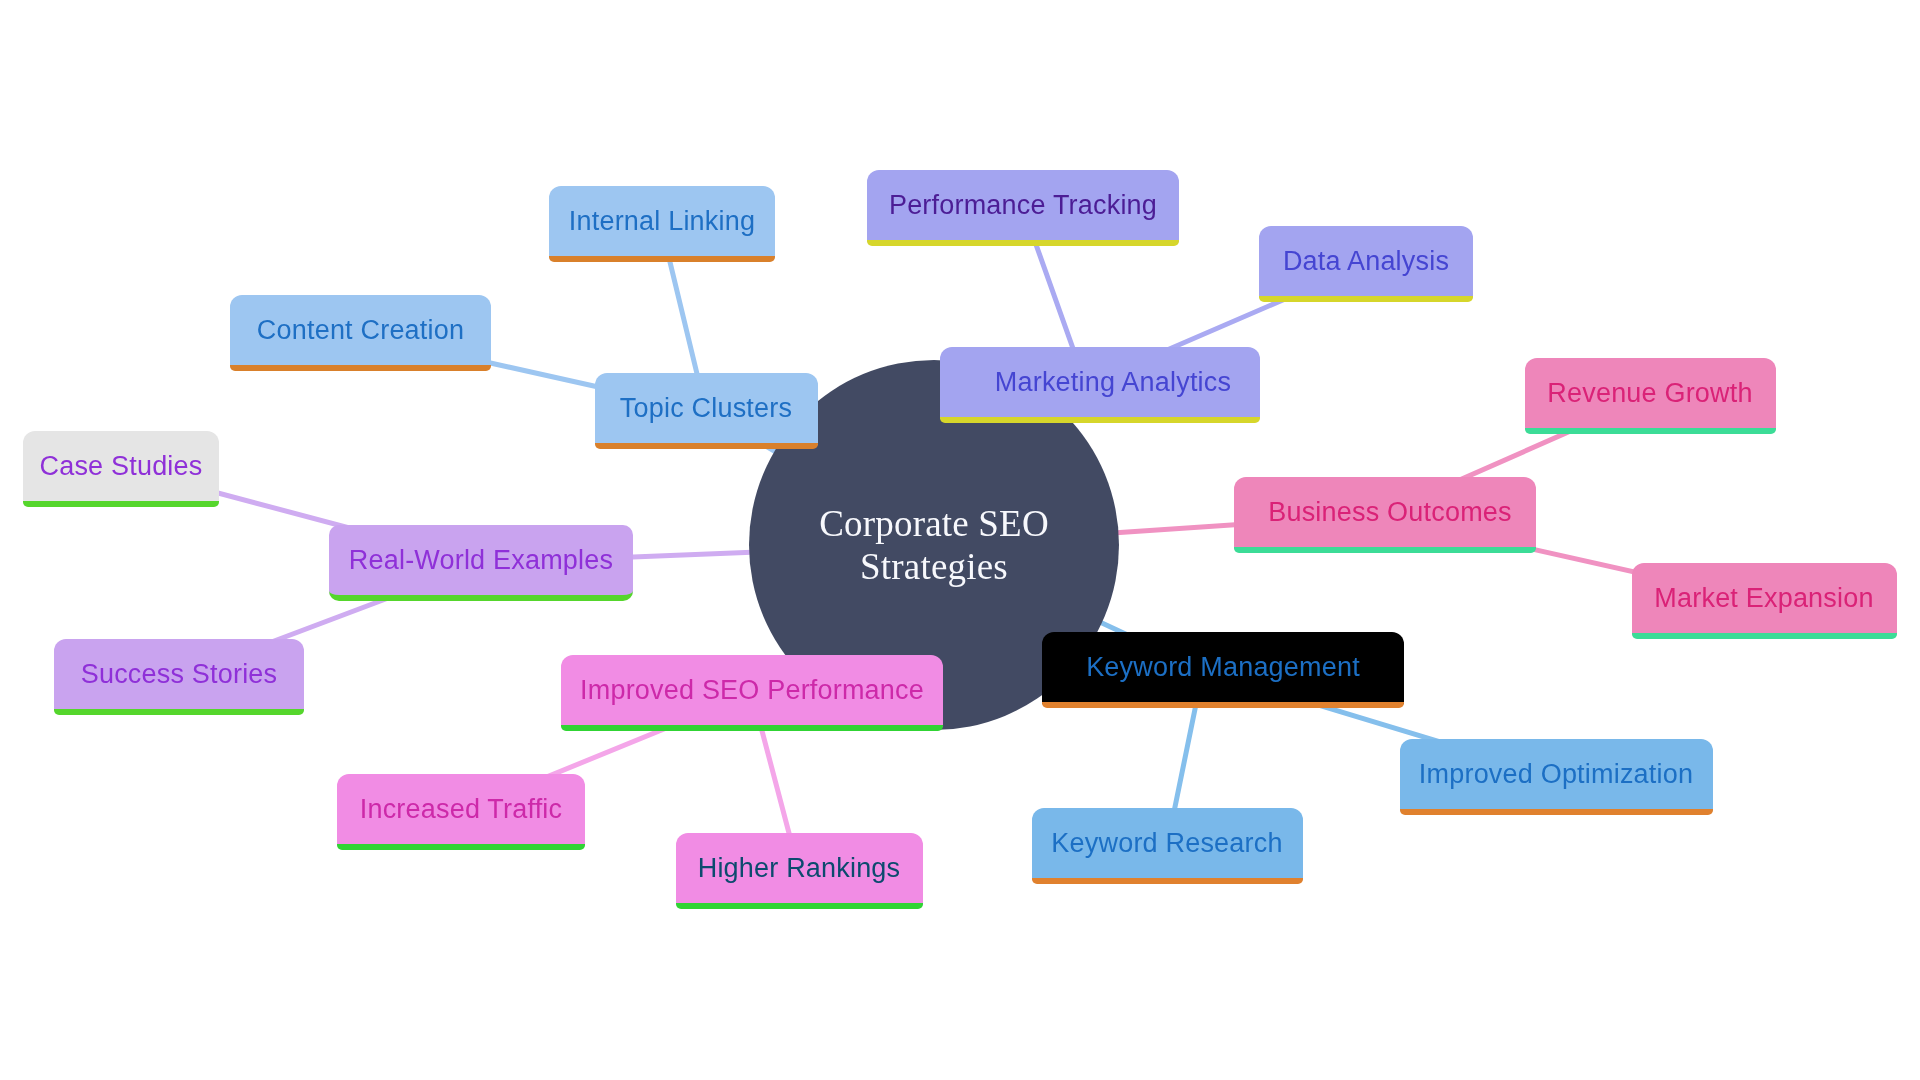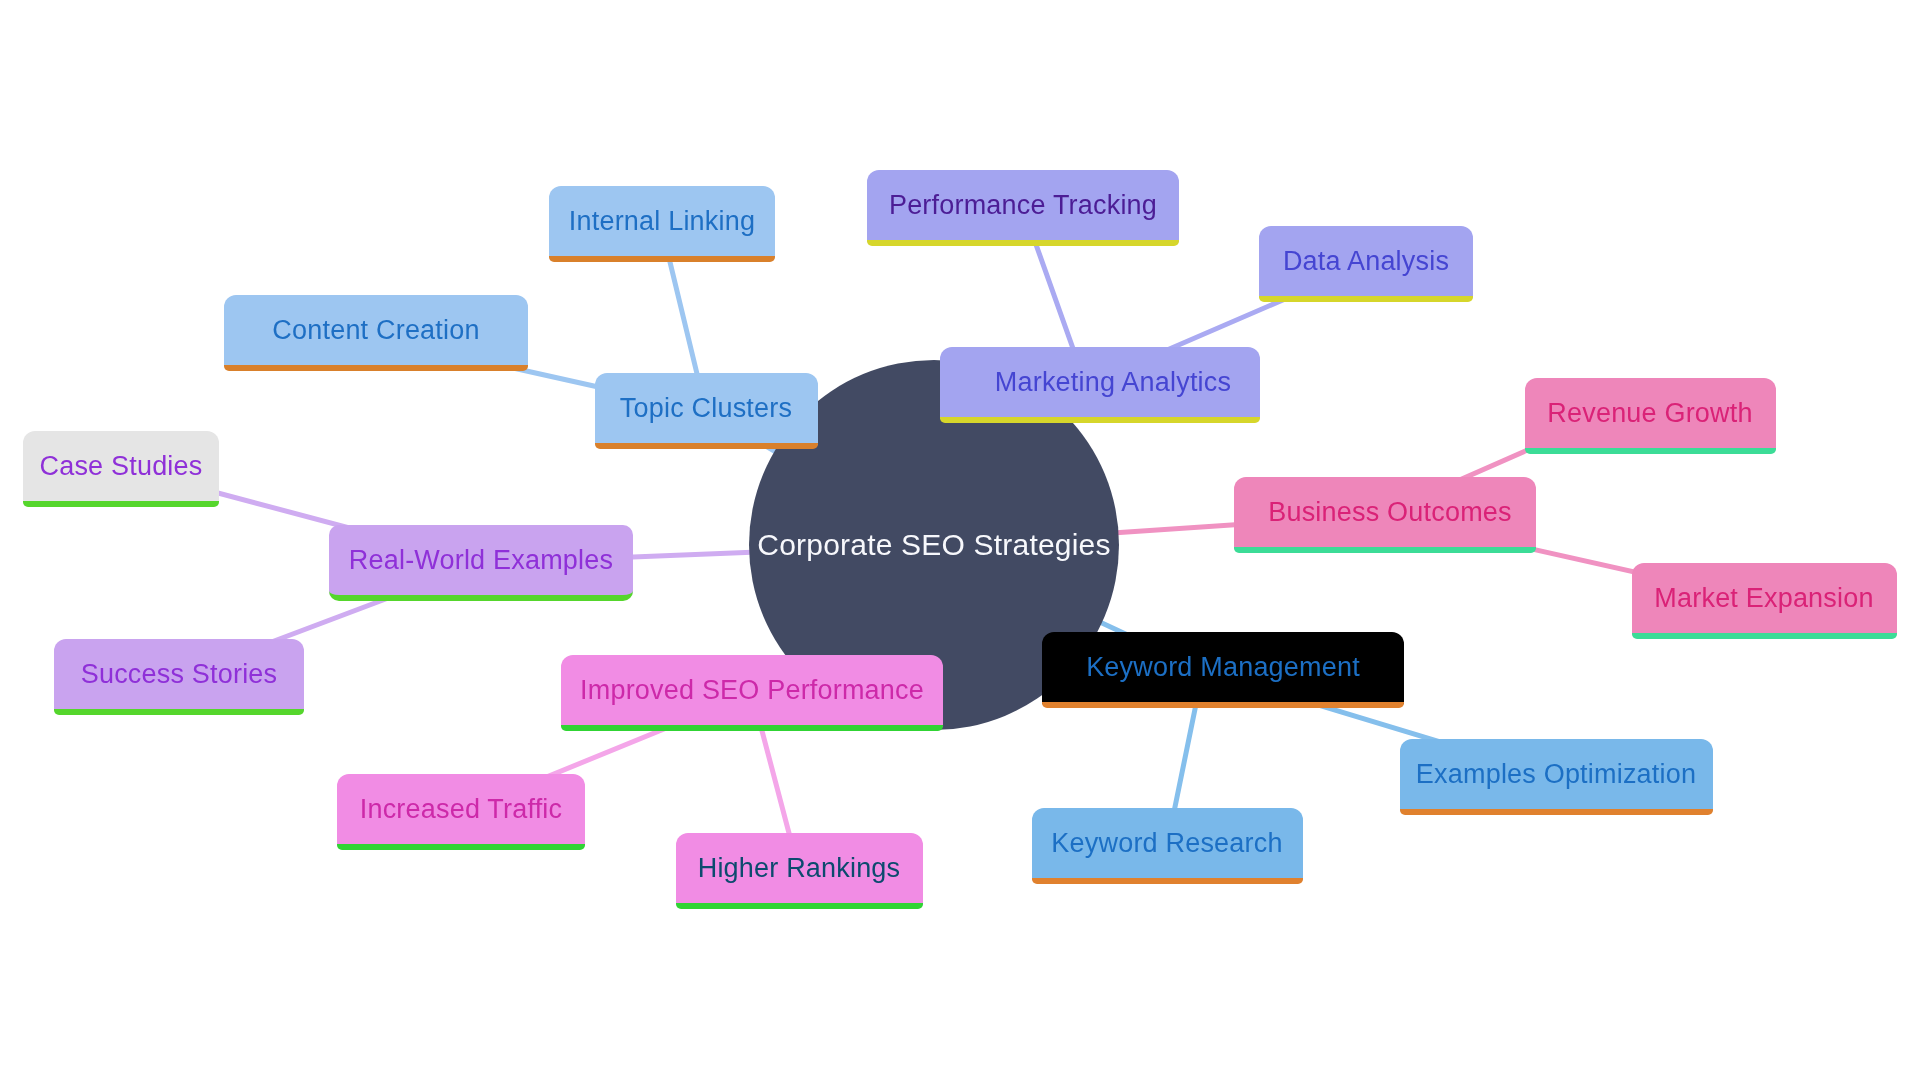--- a/index.html
+++ b/index.html
@@ -24,23 +24,24 @@
   #center-node {
     position: absolute;
     z-index: 1;
     border-radius: 50%;
     display: flex;
     align-items: center;
     justify-content: center;
     text-align: center;
   }
   #center-label {
-    font-size: 30px;
+    font-size: 37px;
     font-weight: 400;
     letter-spacing: 0.2px;
+    font-family: Liberation Serif, serif;
   }
   .node {
     position: absolute;
     z-index: 2;
     height: 70px;
     box-sizing: content-box;
     display: flex;
     align-items: center;
     justify-content: center;
     border-radius: 12px 12px 5px 5px;
@@ -78,52 +79,52 @@
       <line x1="934" y1="545" x2="481" y2="563" stroke="#cfacf1" stroke-width="5" stroke-linecap="round"></line>
       <line x1="481" y1="563" x2="128" y2="469" stroke="#cfacf1" stroke-width="5" stroke-linecap="round"></line>
       <line x1="481" y1="563" x2="179" y2="677" stroke="#cfacf1" stroke-width="5" stroke-linecap="round"></line>
     </svg>
   <div id="center-node" style="left: 749px; top: 360px; width: 370px; height: 370px; background: rgb(66, 74, 99);">
     <span id="center-label" style="color: rgb(247, 248, 252);">Corporate SEO Strategies</span>
   </div>
 <div class="node" style="width: 223px; left: 594.5px; top: 373px; background: rgb(157, 198, 241); border-bottom-color: rgb(217, 128, 43);">
       <span class="label" style="color: rgb(30, 111, 196);">Topic Clusters</span>
     </div>
-    <div class="node" style="width: 304px; left: 224px; top: 295px; background: rgb(157, 198, 241); border-bottom-color: rgb(217, 128, 43);">
+    <div class="node" style="width: 261px; left: 230px; top: 295px; background: rgb(157, 198, 241); border-bottom-color: rgb(217, 128, 43);">
       <span class="label" style="color: rgb(30, 111, 196);">Content Creation</span>
     </div>
     <div class="node" style="width: 226px; left: 549px; top: 186px; background: rgb(157, 198, 241); border-bottom-color: rgb(217, 128, 43);">
       <span class="label" style="color: rgb(30, 111, 196);">Internal Linking</span>
     </div>
     <div class="node" style="width: 293px; left: 939.5px; top: 347px; background: rgb(163, 164, 240); border-bottom-color: rgb(214, 214, 43); padding-left: 27px;">
       <span class="label" style="color: rgb(69, 69, 210);">Marketing Analytics</span>
     </div>
     <div class="node" style="width: 312px; left: 867px; top: 170px; background: rgb(163, 164, 240); border-bottom-color: rgb(214, 214, 43);">
       <span class="label" style="color: #4c1d95;">Performance Tracking</span>
     </div>
     <div class="node" style="width: 214px; left: 1259px; top: 226px; background: rgb(163, 164, 240); border-bottom-color: rgb(214, 214, 43);">
       <span class="label" style="color: rgb(69, 69, 210);">Data Analysis</span>
     </div>
     <div class="node" style="width: 292px; left: 1234px; top: 477px; background: rgb(238, 134, 186); border-bottom-color: rgb(60, 220, 151); padding-left: 10px;">
       <span class="label" style="color: rgb(218, 34, 119);">Business Outcomes</span>
     </div>
-    <div class="node" style="width: 251px; left: 1524.5px; top: 358px; background: rgb(238, 134, 186); border-bottom-color: rgb(60, 220, 151); margin-top: 20px;">
+    <div class="node" style="width: 251px; left: 1524.5px; top: 358px; background: rgb(238, 134, 186); border-bottom-color: rgb(60, 220, 151);">
       <span class="label" style="color: rgb(218, 34, 119);">Revenue Growth</span>
     </div>
     <div class="node" style="width: 265px; left: 1631.5px; top: 563px; background: rgb(238, 134, 186); border-bottom-color: rgb(60, 220, 151);">
       <span class="label" style="color: rgb(218, 34, 119);">Market Expansion</span>
     </div>
     <div class="node" style="width: 362px; left: 1042px; top: 632px; background: #000000; border-bottom-color: rgb(224, 129, 46);">
       <span class="label" style="color: rgb(28, 111, 196);">Keyword Management</span>
     </div>
     <div class="node" style="width: 271px; left: 1031.5px; top: 808px; background: rgb(121, 184, 234); border-bottom-color: rgb(224, 129, 46);">
       <span class="label" style="color: rgb(28, 111, 196);">Keyword Research</span>
     </div>
     <div class="node" style="width: 313px; left: 1399.5px; top: 739px; background: rgb(121, 184, 234); border-bottom-color: rgb(224, 129, 46);">
-      <span class="label" style="color: rgb(28, 111, 196);">Examples Optimization</span>
+      <span class="label" style="color: rgb(28, 111, 196);">Improved Optimization</span>
     </div>
     <div class="node" style="width: 382px; left: 561px; top: 655px; background: rgb(241, 140, 228); border-bottom-color: rgb(48, 212, 52);">
       <span class="label" style="color: rgb(205, 41, 169);">Improved SEO Performance</span>
     </div>
     <div class="node" style="width: 248px; left: 337px; top: 774px; background: rgb(241, 140, 228); border-bottom-color: rgb(48, 212, 52);">
       <span class="label" style="color: rgb(205, 41, 169);">Increased Traffic</span>
     </div>
     <div class="node" style="width: 247px; left: 675.5px; top: 833px; background: rgb(241, 140, 228); border-bottom-color: rgb(48, 212, 52);">
       <span class="label" style="color: #0c4a6e;">Higher Rankings</span>
     </div>

